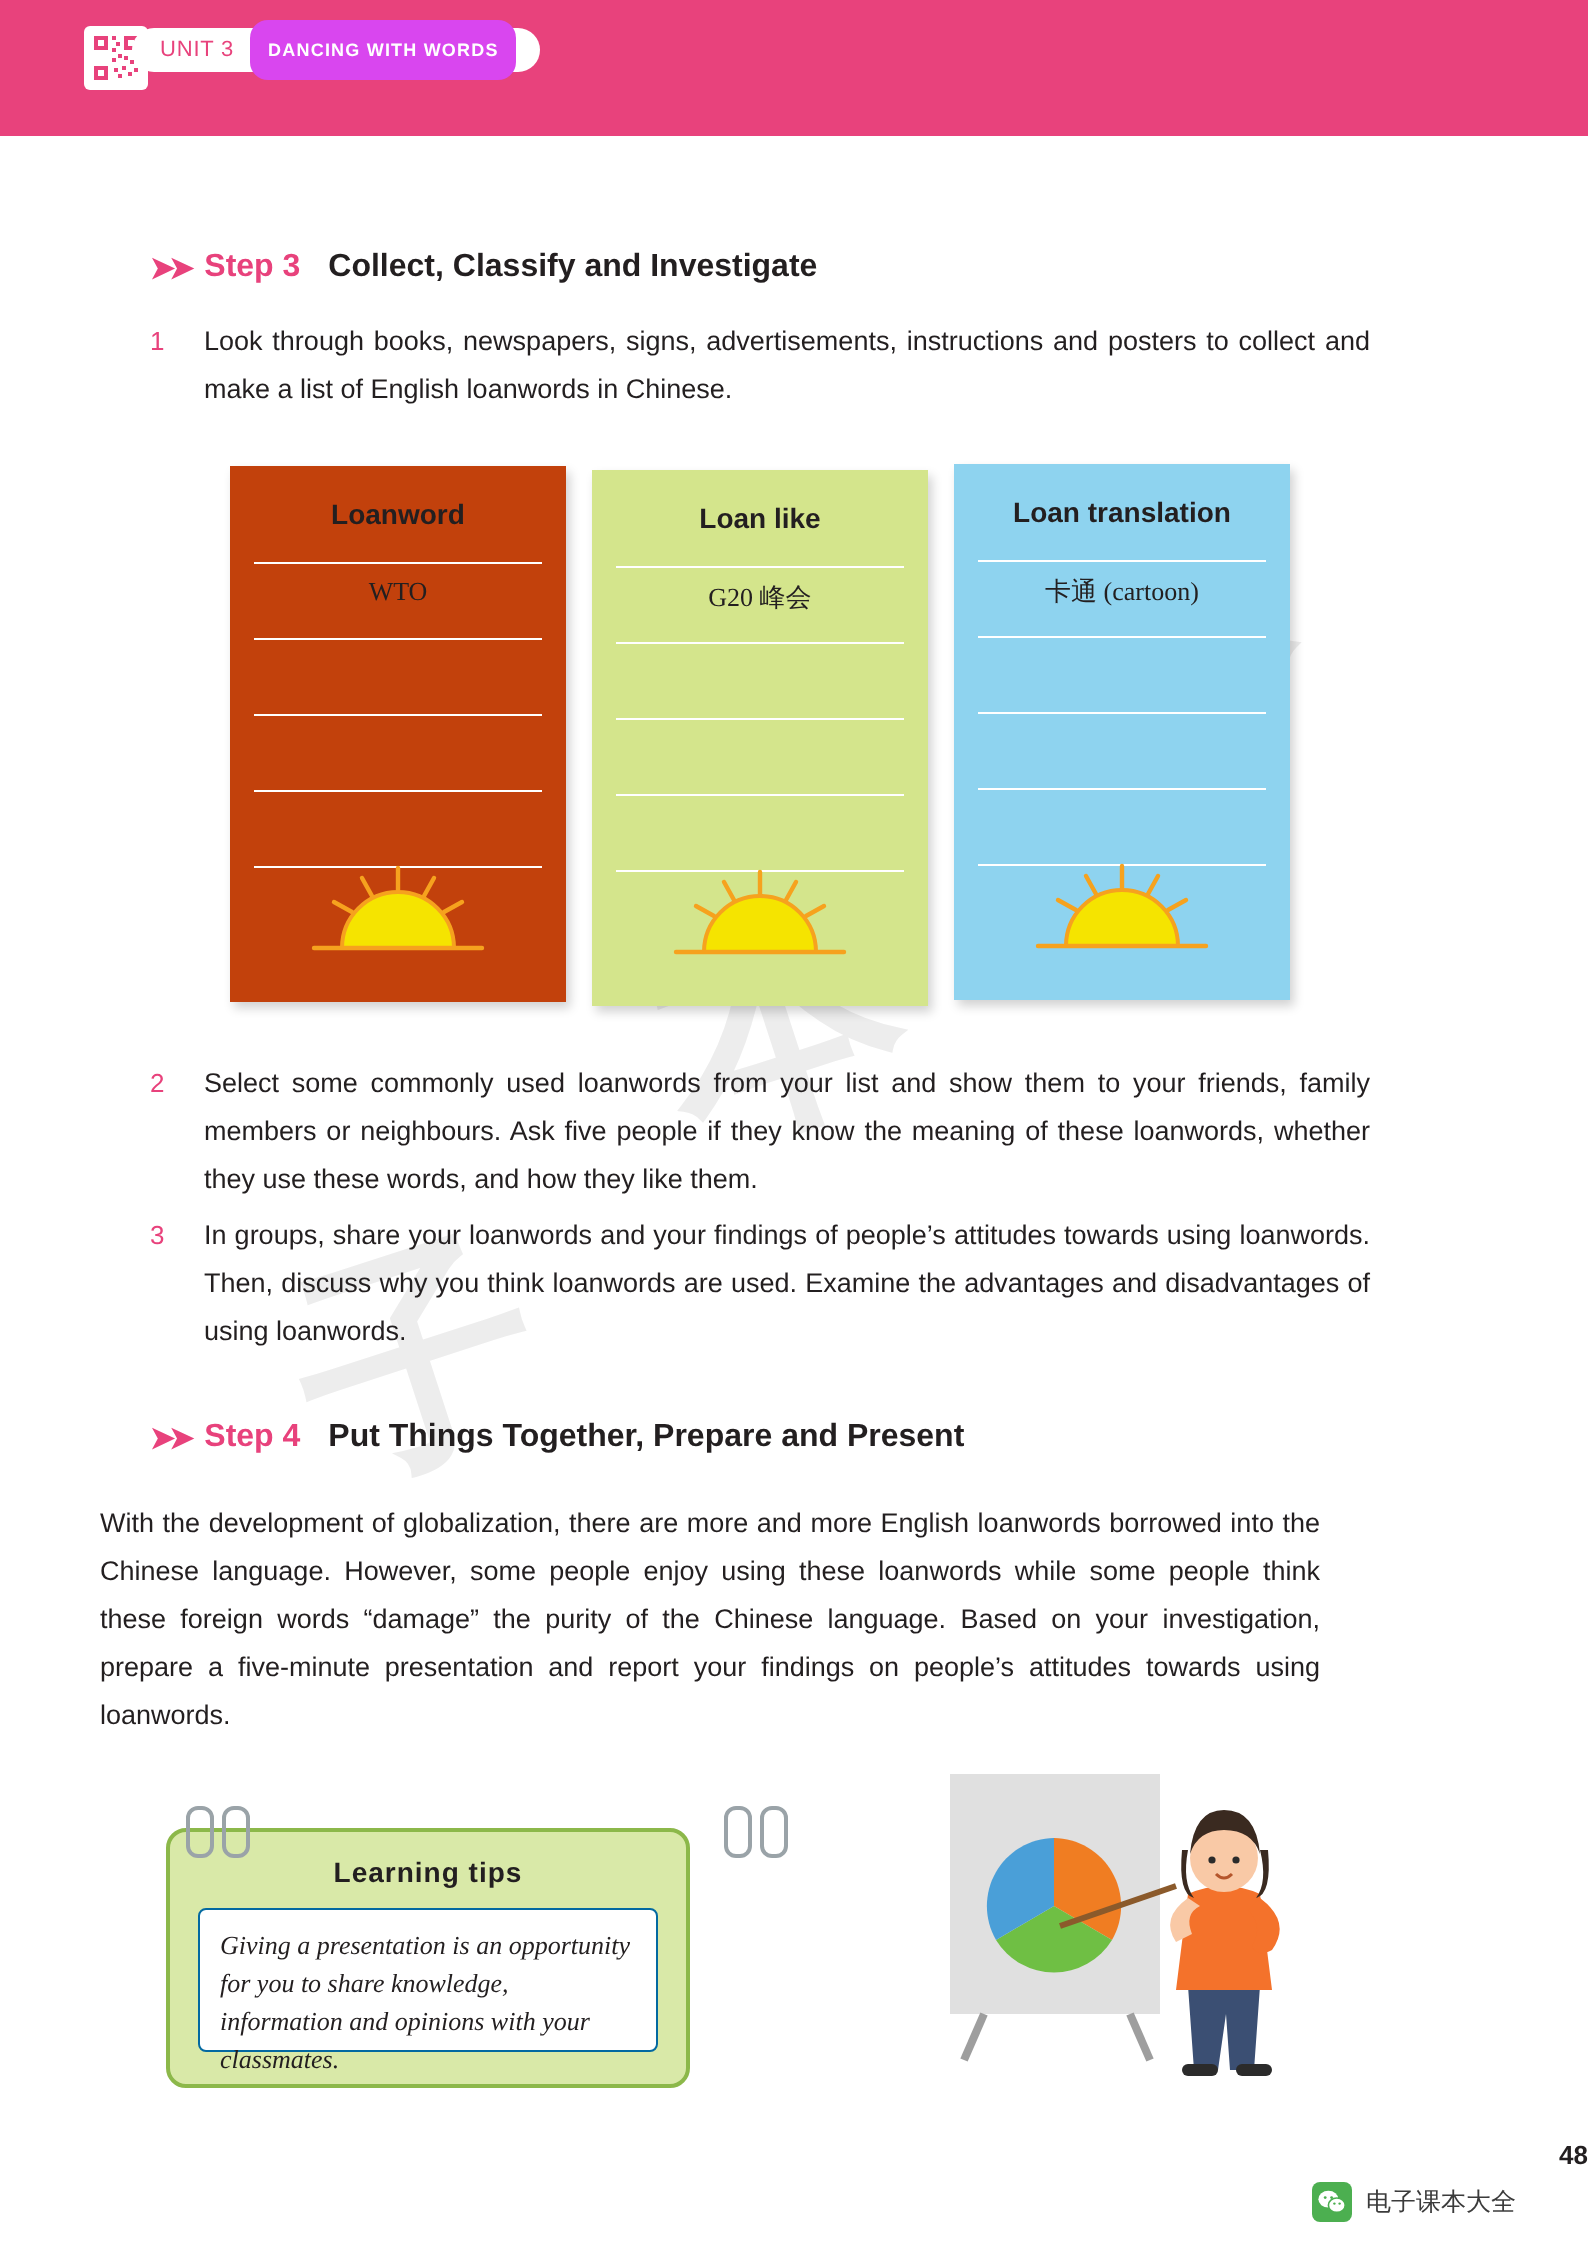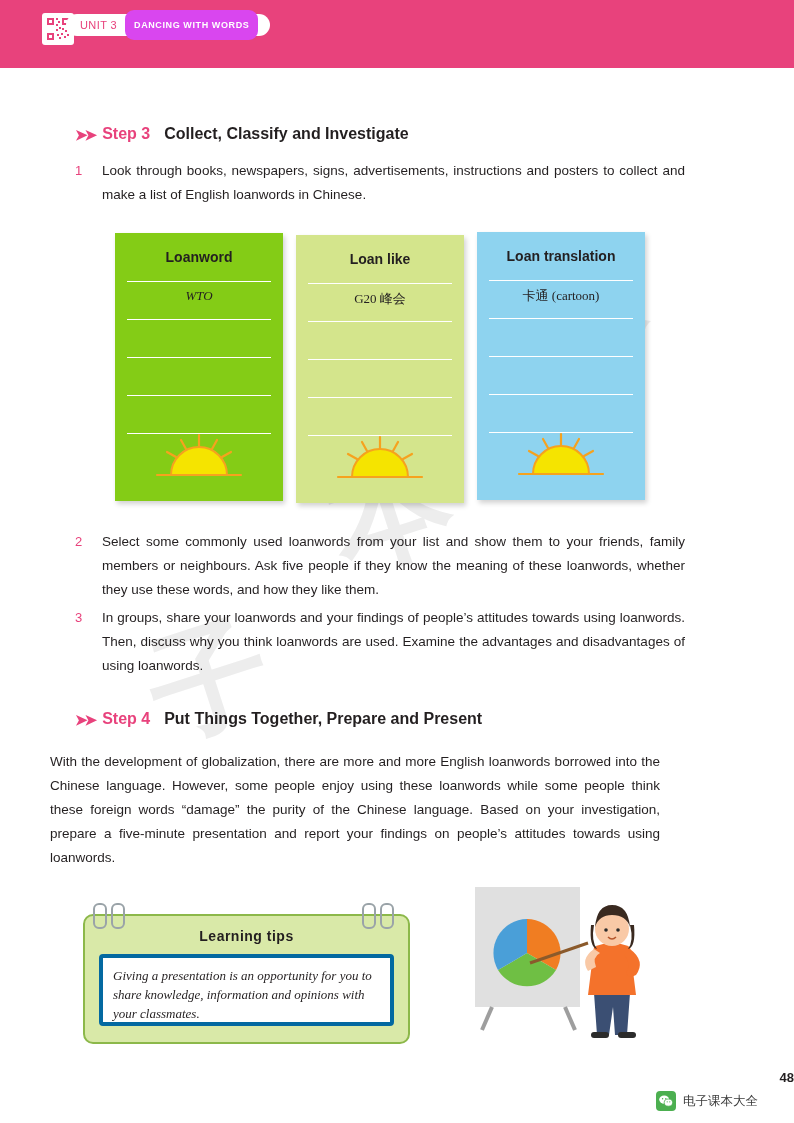--- a/index.html
+++ b/index.html
@@ -145,21 +145,21 @@
   }
   .card {
     position: absolute;
     top: 0;
     width: 168px;
     height: 268px;
     box-shadow: 2px 3px 5px rgba(0,0,0,0.18);
     box-sizing: border-box;
     overflow: hidden;
   }
-  .card.c1 { left: 0; background: #84cc16; }
+  .card.c1 { left: 0; background: #c2410c; }
   .card.c2 { left: 181px; background: #d4e58c; top: 2px; }
   .card.c3 { left: 362px; background: #8ed3ef; top: -1px; }
 
   .card-title {
     text-align: center;
     font-weight: bold;
     font-size: 14px;
     color: #231f20;
     margin-top: 16px;
   }
@@ -184,40 +184,40 @@
     left: 50%;
     transform: translateX(-50%);
     bottom: 16px;
   }
 
   
   .tips {
     position: absolute;
     left: 83px;
     top: 914px;
-    width: 327px;
+    width: 262px;
     height: 130px;
     background: #d9e9a8;
     border: 2px solid #8cb84a;
     border-radius: 10px;
     box-sizing: border-box;
     z-index: 3;
   }
   .tips-title {
     text-align: center;
     font-weight: bold;
     font-size: 14px;
     color: #231f20;
     margin-top: 12px;
     letter-spacing: 0.5px;
   }
   .tips-body {
     margin: 10px 14px 0 14px;
     background: #ffffff;
-    border: 4px solid #0369a1;
+    border: 1px solid #0369a1;
     border-radius: 4px;
     padding: 8px 10px;
     font-family: "Liberation Serif", serif;
     font-style: italic;
     font-size: 13px;
     line-height: 19px;
     color: #231f20;
     height: 72px;
     box-sizing: border-box;
   }
@@ -342,21 +342,21 @@
   <div class="item">
     <div class="item-num">1</div>
     <div class="item-text">Look through books, newspapers, signs, advertisements, instructions and posters to collect and make a list of English loanwords in Chinese.</div>
   </div>
 
   <div class="cards">
 
     <div class="card c1">
       <div class="card-title">Loanword</div>
       <div class="card-line" style="top:48px;"></div>
-      <div class="card-entry" style="top:55px;font-style:italic;">WTO</div>
+      <div class="card-entry" style="top:55px;">WTO</div>
       <div class="card-line" style="top:86px;"></div>
       <div class="card-line" style="top:124px;"></div>
       <div class="card-line" style="top:162px;"></div>
       <div class="card-line" style="top:200px;"></div>
       <div class="sun">
         <svg width="96" height="48" viewBox="0 0 96 48">
           <g stroke="#f6a21e" stroke-width="2.2" stroke-linecap="round">
             <line x1="48" y1="2" x2="48" y2="13"></line>
             <line x1="30" y1="7" x2="35" y2="16"></line>
             <line x1="66" y1="7" x2="61" y2="16"></line>

